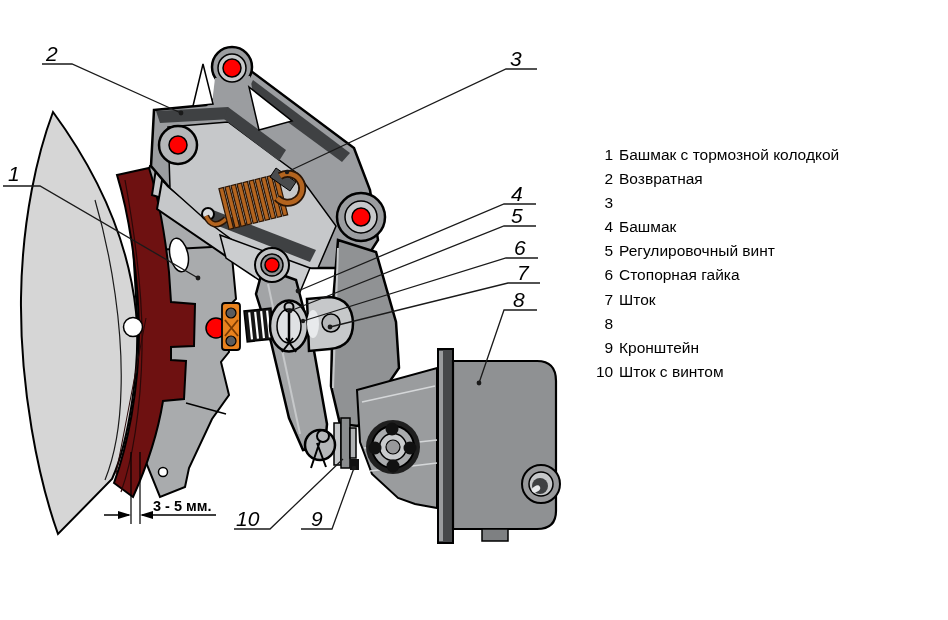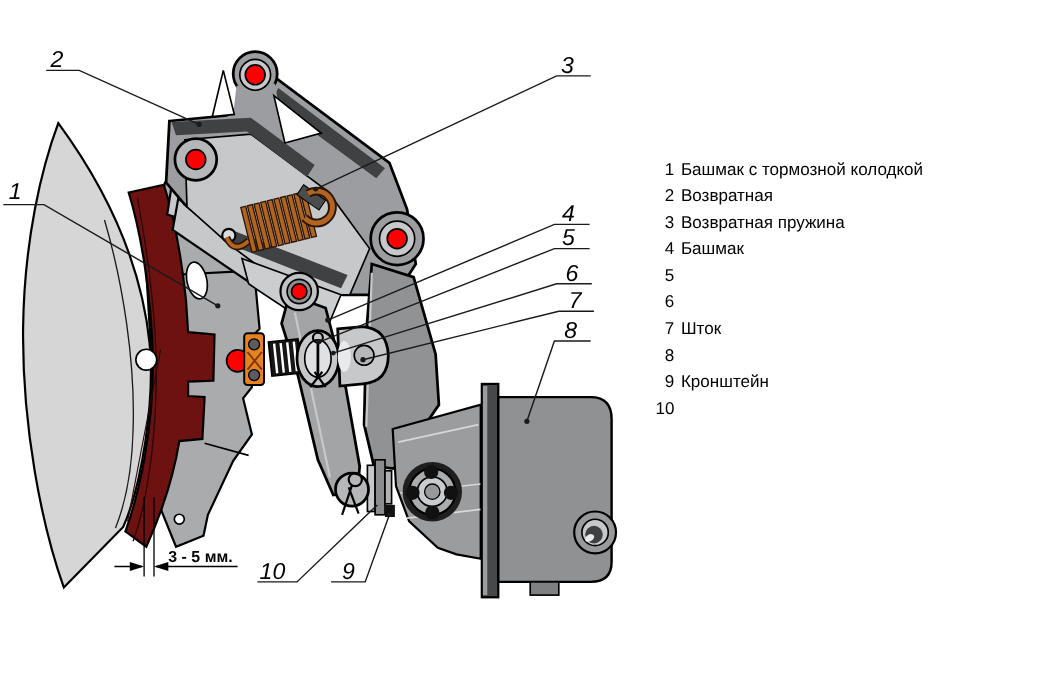--- a/index.html
+++ b/index.html
@@ -223,41 +223,43 @@
     <div class="legend-row">
         <span class="legend-num">1</span>
         <span>Башмак с тормозной колодкой</span>
       </div>
     <div class="legend-row">
         <span class="legend-num">2</span>
         <span>Возвратная</span>
       </div>
     <div class="legend-row">
         <span class="legend-num">3</span>
-        <span>Возвратная пружина</span>
       </div>
     <div class="legend-row">
         <span class="legend-num">4</span>
         <span>Башмак</span>
       </div>
     <div class="legend-row">
         <span class="legend-num">5</span>
+        <span>Регулировочный винт</span>
       </div>
     <div class="legend-row">
         <span class="legend-num">6</span>
+        <span>Стопорная гайка</span>
       </div>
     <div class="legend-row">
         <span class="legend-num">7</span>
         <span>Шток</span>
       </div>
     <div class="legend-row">
         <span class="legend-num">8</span>
       </div>
     <div class="legend-row">
         <span class="legend-num">9</span>
         <span>Кронштейн</span>
       </div>
     <div class="legend-row">
         <span class="legend-num">10</span>
+        <span>Шток с винтом</span>
       </div>
   </div>
 
 </div>
 
 </body></html>

